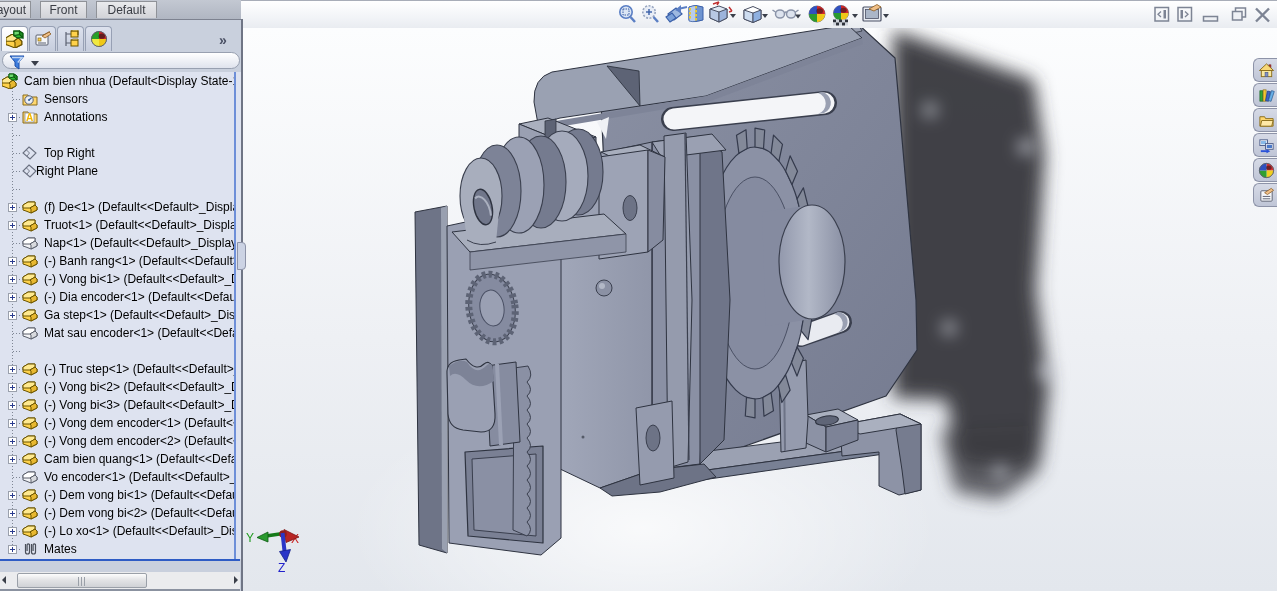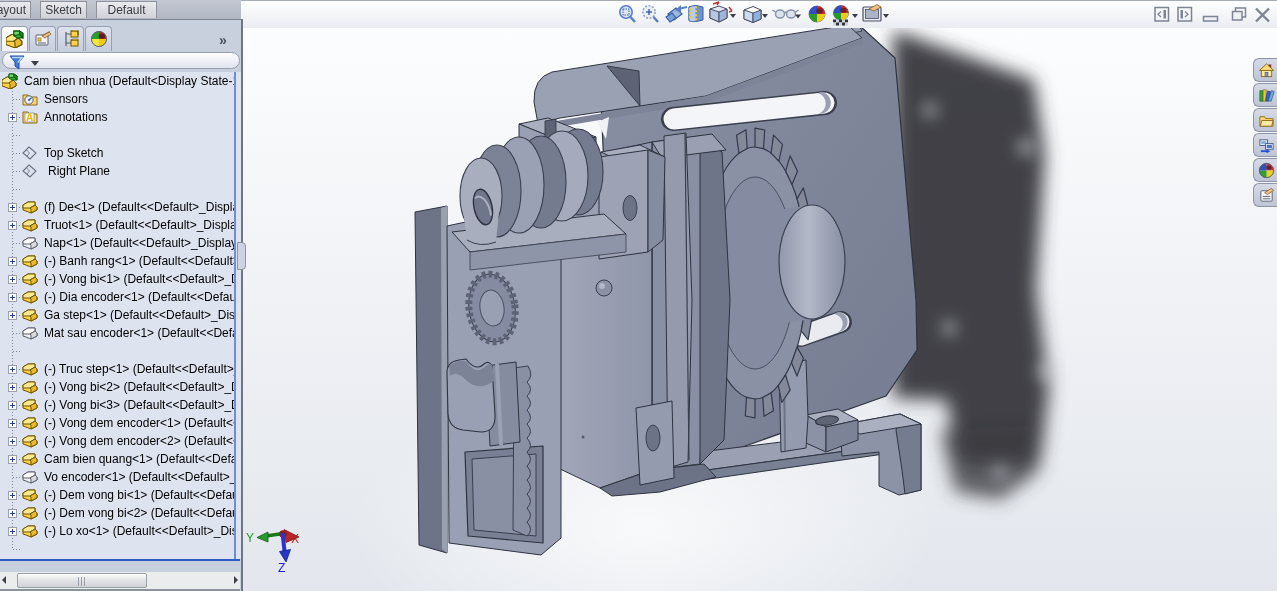--- a/index.html
+++ b/index.html
@@ -239,21 +239,21 @@
 </g>
 <polygon points="852,13 858,13 855,17" fill="#3a3f4a"></polygon>
 <rect x="863" y="6" width="18" height="14" rx="1" fill="#e8ecf2" stroke="#4a5064" stroke-width="1.2"></rect>
 <rect x="865.5" y="8.5" width="13" height="9" fill="#aab6c8" stroke="#4a5064" stroke-width="0.8"></rect>
 <path d="M869,8 L877,3.5 L881,6 L874,10 Z" fill="#f0c088" stroke="#8a5a20" stroke-width="0.8"></path>
 <polygon points="883,13 889,13 886,17" fill="#3a3f4a"></polygon>
 </svg>
 </div>
 <div id="tabsbar">
   <div class="ctab" style="left:-8px;width:39px;text-align:right;padding-right:4px;">ayout</div>
-  <div class="ctab" style="left:40px;width:47px;">Sketch</div>
+  <div class="ctab" style="left:40px;width:47px;">Front</div>
   <div class="ctab" style="left:96px;width:61px;">Default</div>
 </div>
 <div id="viewport">
 <svg id="vpsvg" width="1034" height="563" viewBox="243 28 1034 563" style="position:absolute;left:0;top:0">
 <defs>
 <linearGradient id="gPlate" x1="0" y1="0" x2="1" y2="1">
           <stop offset="0" stop-color="#8a90a3"></stop>
           <stop offset="1" stop-color="#757b90"></stop>
         </linearGradient>
 <linearGradient id="gHub" x1="0" y1="0" x2="1" y2="0">
@@ -465,27 +465,27 @@
 <div class="row" style="top:18px">
         <svg class="ic16" style="left:22px">
           <use href="#i-sens"></use>
         </svg>
         <span class="txt" style="left:44px">Sensors</span>
       </div>
 <div class="row" style="top:72px">
         <svg class="ic16" style="left:22px">
           <use href="#i-plane"></use>
         </svg>
-        <span class="txt" style="left:44px">Top Sketch</span>
+        <span class="txt" style="left:44px">Top Right</span>
       </div>
 <div class="row" style="top:90px">
         <svg class="ic16" style="left:22px">
           <use href="#i-plane"></use>
         </svg>
-        <span class="txt" style="left:48px">Right Plane</span>
+        <span class="txt" style="left:36px">Right Plane</span>
       </div>
 <div class="row" style="top:126px">
         <span class="plus"></span>
         <svg class="ic16" style="left:22px">
           <use href="#i-part"></use>
         </svg>
         <span class="txt" style="left:44px">(f) De&lt;1&gt;  (Default&lt;&lt;Default&gt;_Displa</span>
       </div>
 <div class="row" style="top:144px">
         <span class="plus"></span>
@@ -595,20 +595,27 @@
           <use href="#i-part"></use>
         </svg>
         <span class="txt" style="left:44px">(-) Dem vong bi&lt;2&gt;  (Default&lt;&lt;Defau</span>
       </div>
 <div class="row" style="top:450px">
         <span class="plus"></span>
         <svg class="ic16" style="left:22px">
           <use href="#i-part"></use>
         </svg>
         <span class="txt" style="left:44px">(-) Lo xo&lt;1&gt;  (Default&lt;&lt;Default&gt;_Disp</span>
+      </div>
+<div class="row" style="top:468px">
+        <span class="plus"></span>
+        <svg class="ic16" style="left:22px">
+          <use href="#i-clip"></use>
+        </svg>
+        <span class="txt" style="left:44px">Mates</span>
       </div>
 </div>
   <div id="vscroll"></div>
   <div id="blueline"></div>
   <div id="hscroll">
     <div class="harr" style="left:2px;border-right-color:#3a3f48;border-left-width:0"></div>
     <div id="hthumb">
         <div id="grip"></div>
       </div>
     <div class="harr" style="right:2px;border-left-color:#3a3f48;border-right-width:0"></div>

